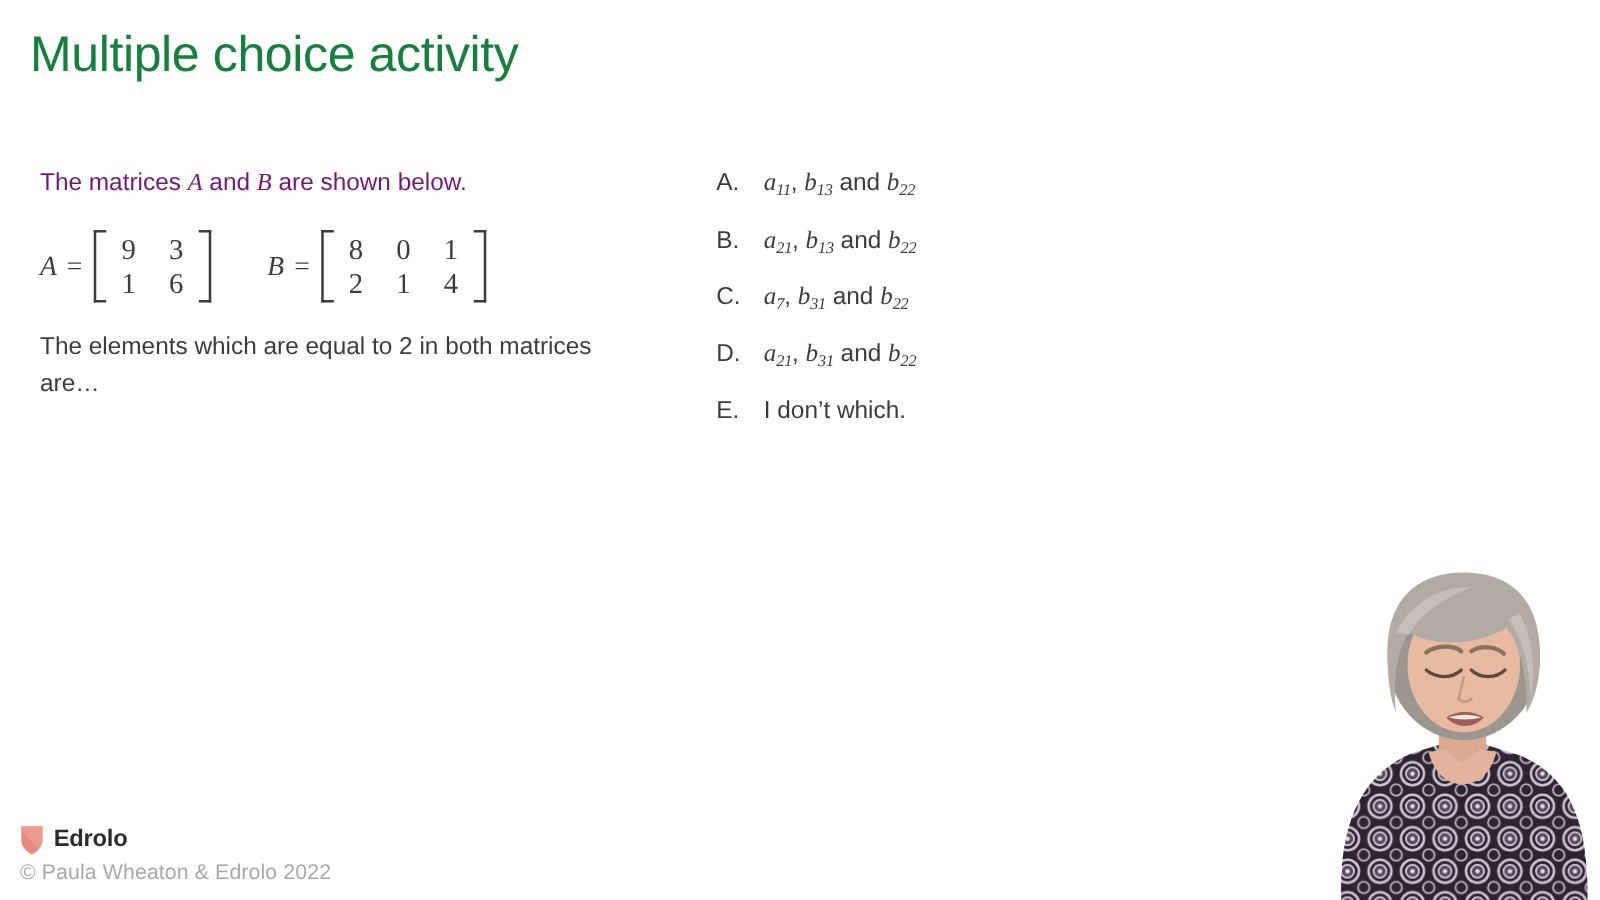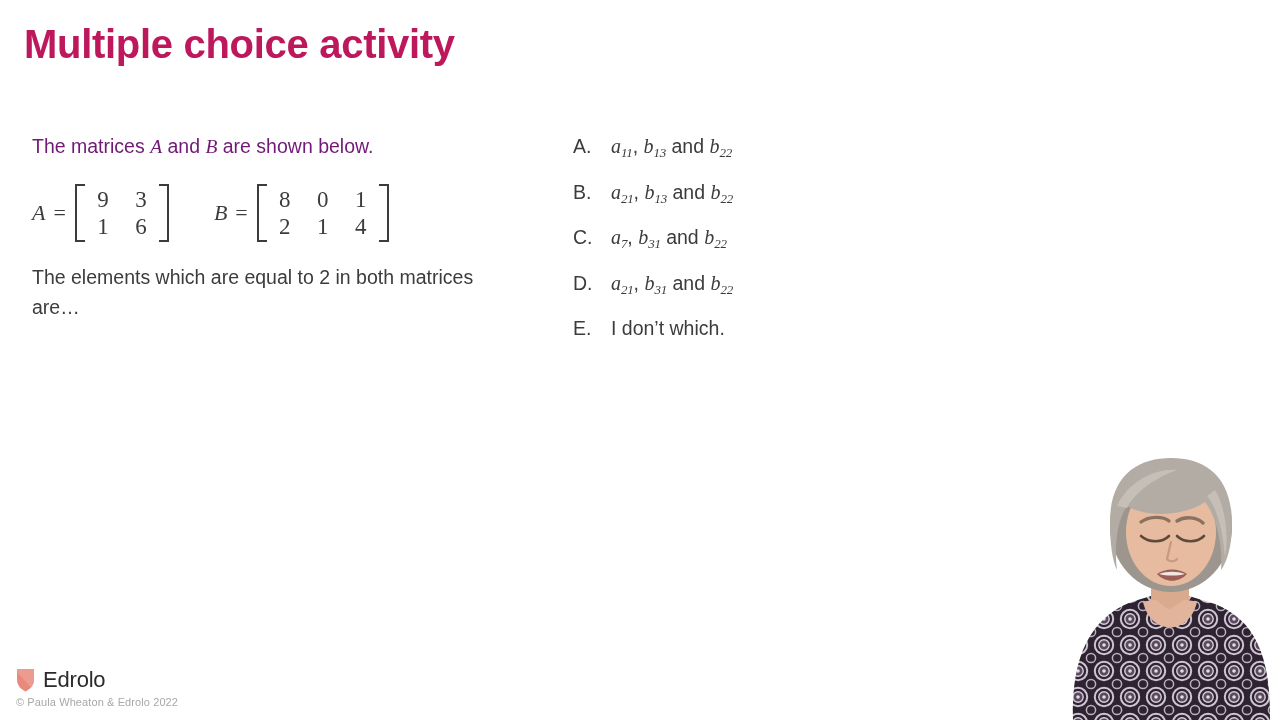--- a/index.html
+++ b/index.html
@@ -22,22 +22,22 @@
     height: 720px;
     background: #ffffff;
   }
 
   
   .slide-title {
     position: absolute;
     left: 24px;
     top: 21px;
     font-size: 40px;
-    font-weight: bold;
-    color: #be185d;
+    font-weight: normal;
+    color: #15803d;
     letter-spacing: -0.3px;
     line-height: 1.15;
     white-space: nowrap;
   }
 
   
   .question-col {
     position: absolute;
     left: 32px;
     top: 131px;
@@ -172,29 +172,29 @@
     align-items: center;
     height: 26px;
   }
   .shield-icon {
     width: 19px;
     height: 24px;
     margin-right: 8px;
     flex: 0 0 19px;
   }
   .brand-name {
-    font-size: 22px;
-    font-weight: normal;
+    font-size: 19px;
+    font-weight: bold;
     color: #2b2b2b;
     letter-spacing: -0.2px;
     text-align: right;
   }
   .copyright {
     margin-top: 3px;
-    font-size: 11px;
+    font-size: 17px;
     color: #a8a8a8;
     letter-spacing: 0.1px;
   }
 
   
   .presenter {
     position: absolute;
     right: 0;
     bottom: 0;
     width: 215px;

